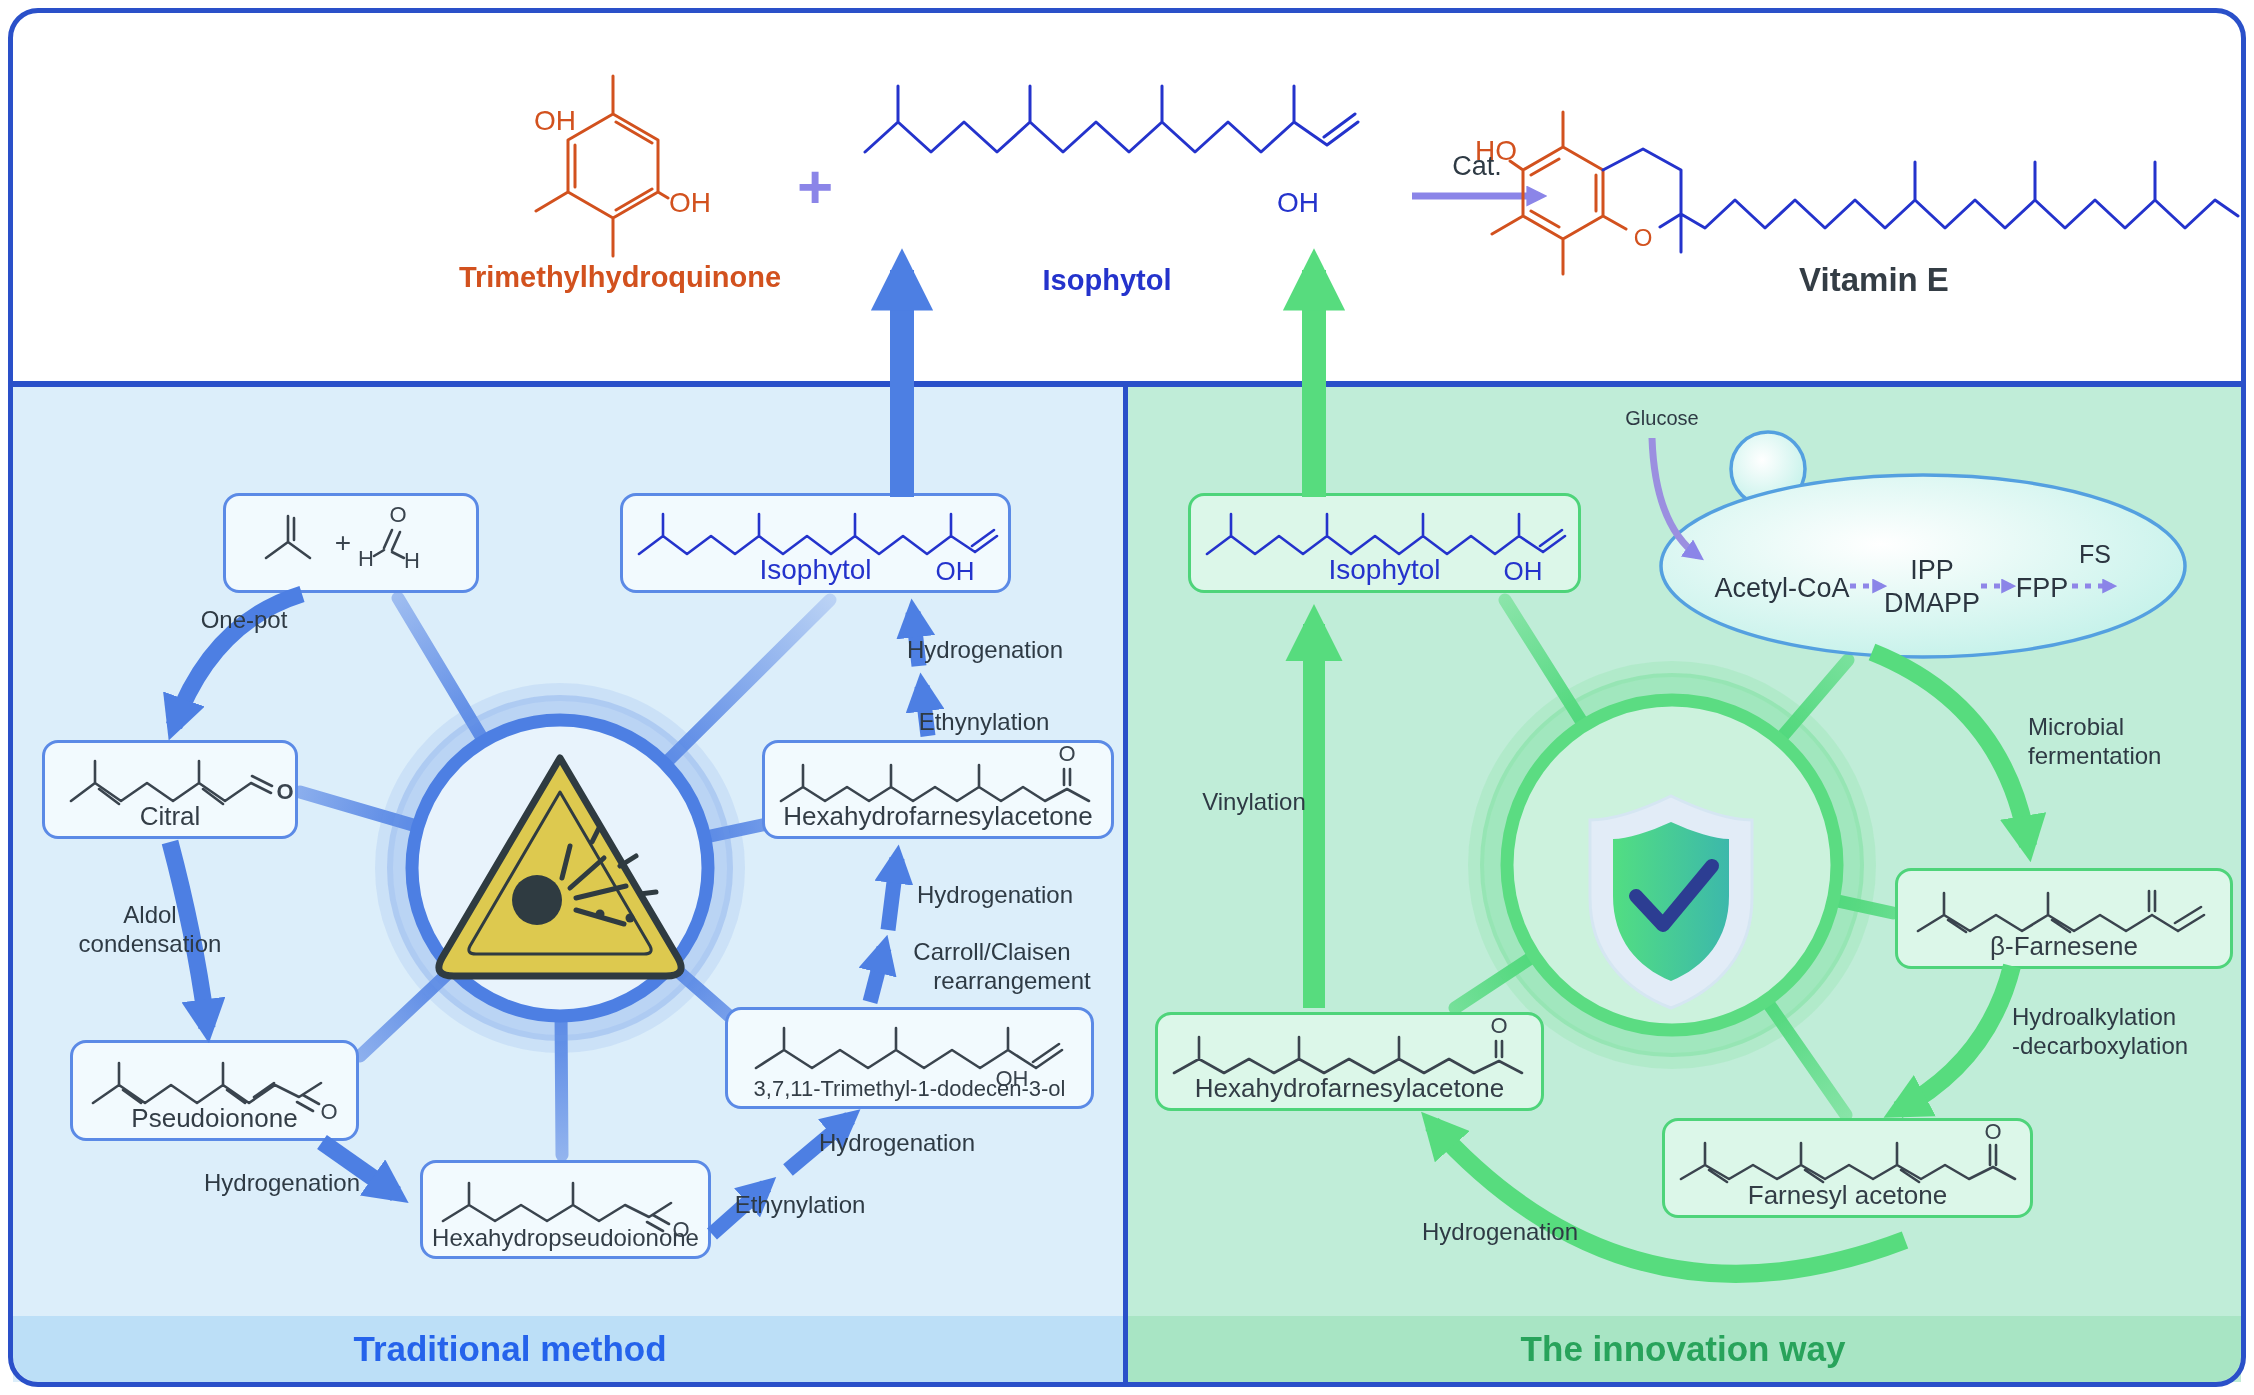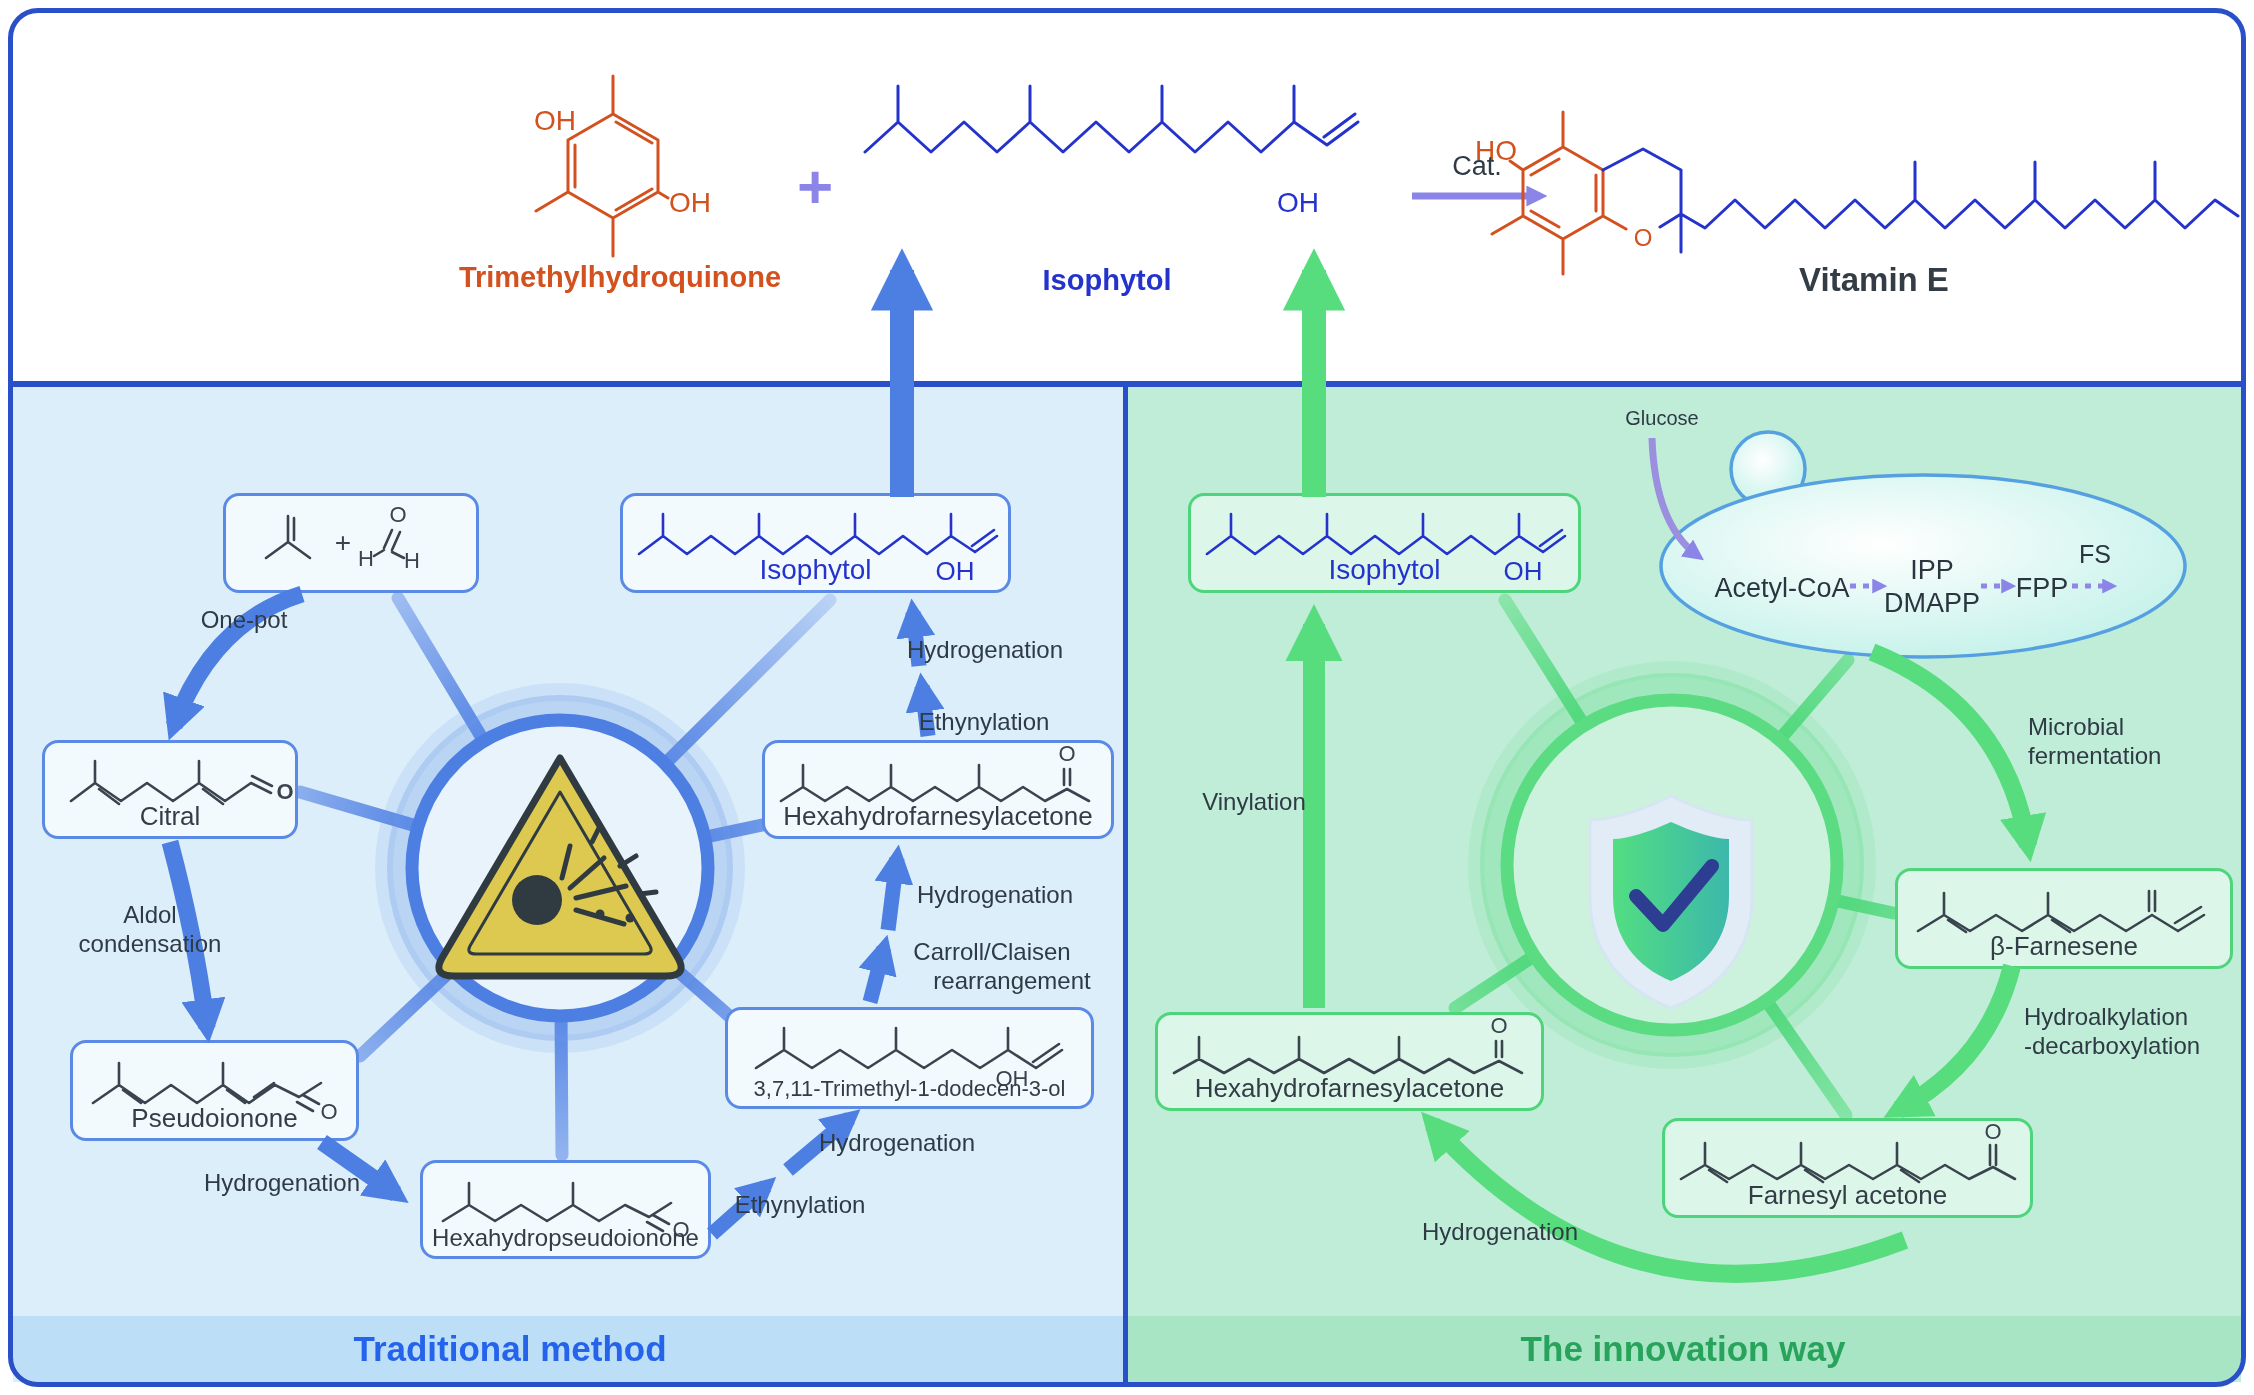--- a/index.html
+++ b/index.html
@@ -309,21 +309,21 @@
 <div class="cell-t" style="left:1782px;top:588px;">Acetyl-CoA</div>
 <div class="cell-t" style="left:1932px;top:570px;">IPP</div>
 <div class="cell-t" style="left:1932px;top:603px;">DMAPP</div>
 <div class="cell-t" style="left:2042px;top:588px;">FPP</div>
 <div class="cell-t" style="left:2095px;top:554px;font-size:25px;">FS</div>
 
 <div class="lbl-left" style="left:2028px;top:712px;">
   <span style="display:block;">Microbial</span>
   <span style="display:block;">fermentation</span>
 </div>
-<div class="lbl-left" style="left:2012px;top:1002px;margin-left:12px;">
+<div class="lbl-left" style="left:2012px;top:1002px;">
   <span style="display:block;">Hydroalkylation</span>
   <span style="display:block;">-decarboxylation</span>
 </div>
 <div class="lbl" style="left:1500px;top:1232px;">Hydrogenation</div>
 <div class="lbl" style="left:1254px;top:802px;">Vinylation</div>
 
 <div class="ttl blue" style="left:510px;top:1349px;">Traditional method</div>
 <div class="ttl green" style="left:1683px;top:1349px;">The innovation way</div>
 
 <div class="abs frame"></div>

